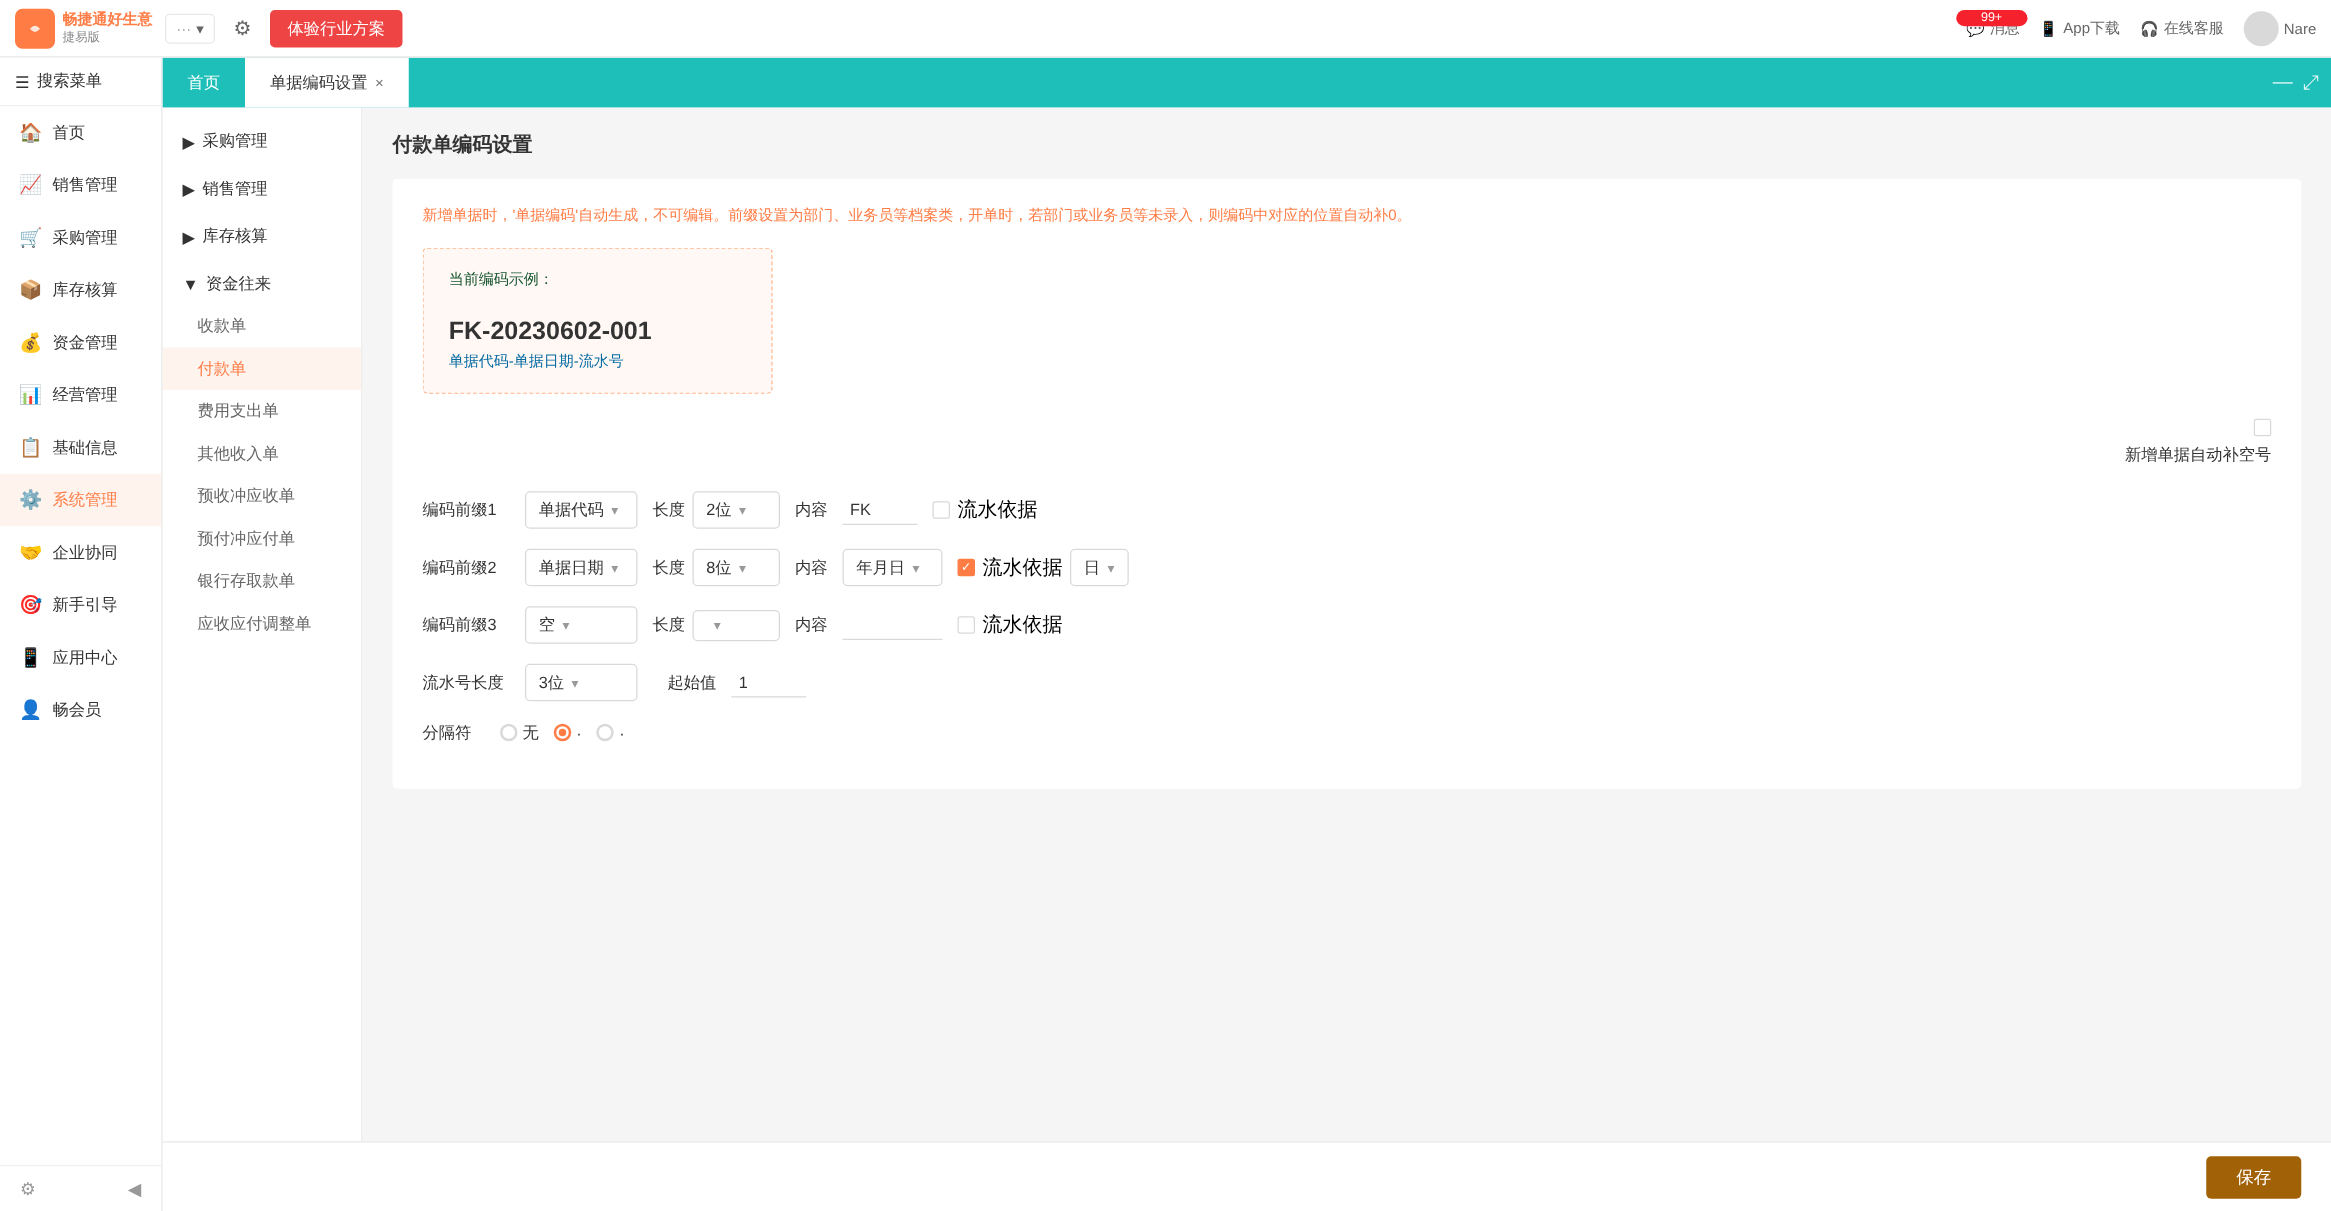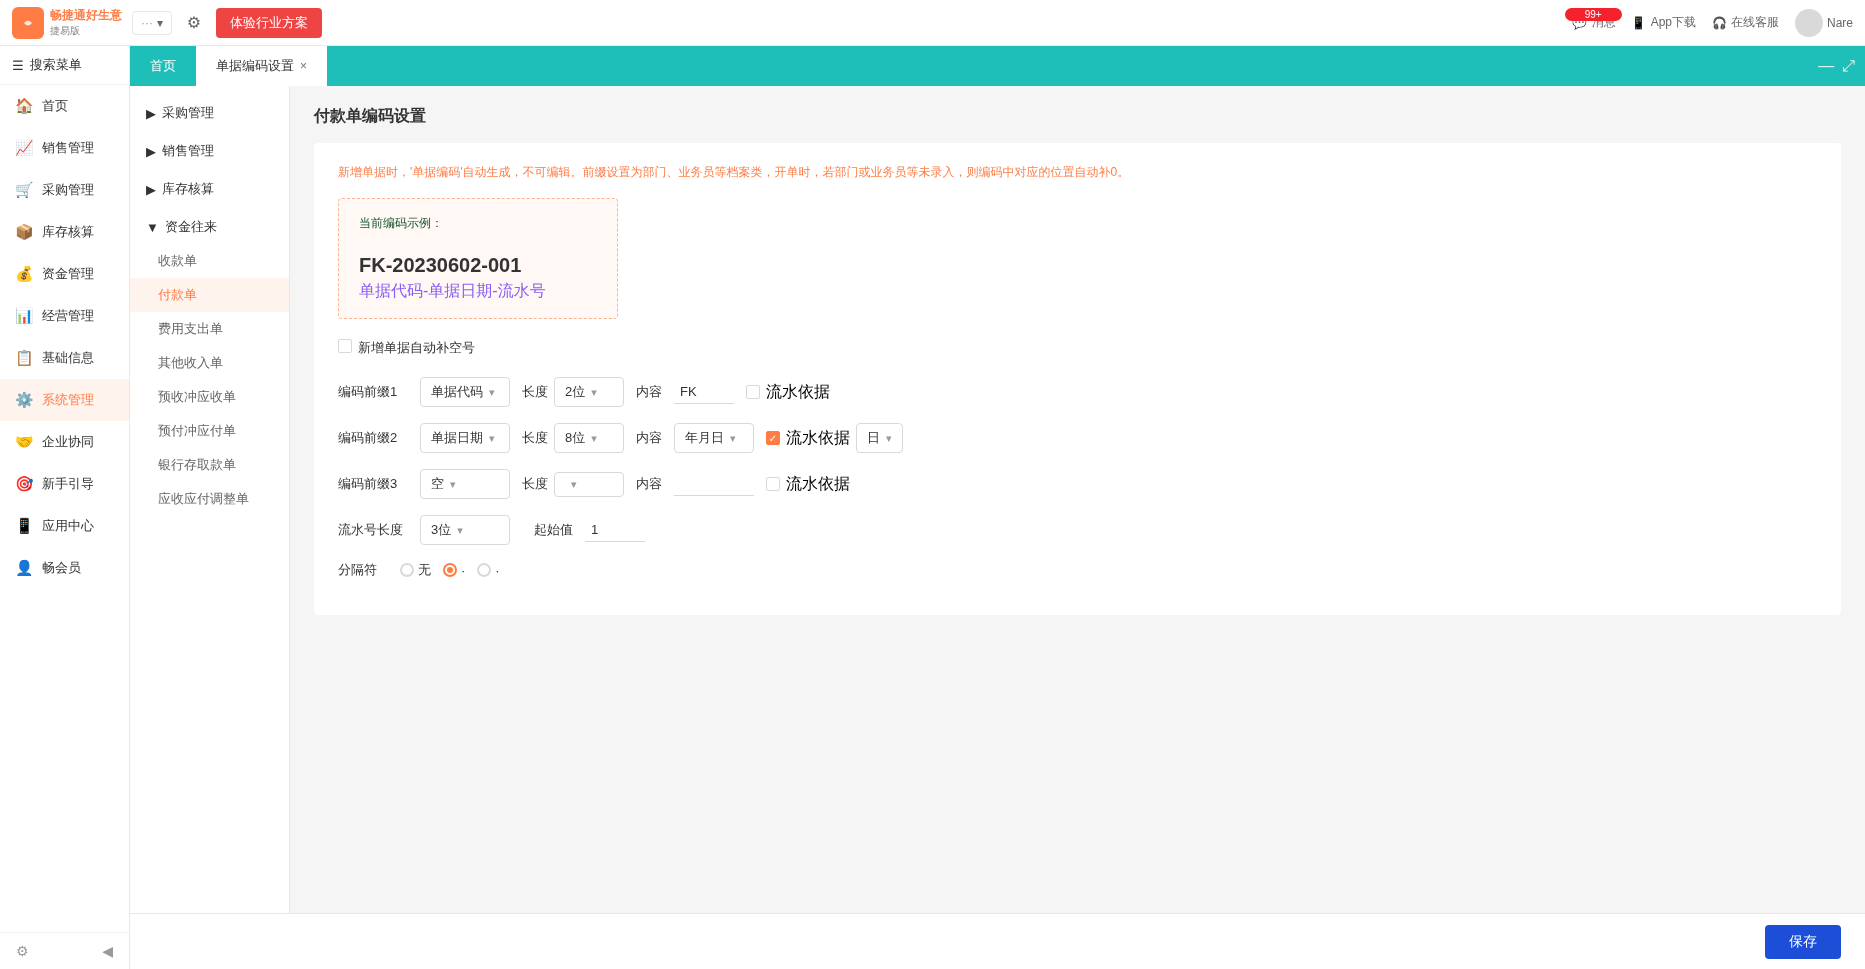--- a/index.html
+++ b/index.html
@@ -357,32 +357,33 @@
       color: #14532d;
       margin-bottom: 22px;
     }
     .code-example-value {
       font-size: 20px;
       font-weight: bold;
       color: #333;
       margin-bottom: 4px;
     }
     .code-example-desc {
-      font-size: 16px;
-      color: #8b5cf6;
+      font-size: 12px;
+      color: #0369a1;
     }
 
     
     .auto-fill-row {
       display: flex;
-      align-items: flex-start;
+      align-items: flex-end;
       gap: 6px;
       margin-bottom: 20px;
       font-size: 13px;
       color: #333;
+      flex-direction: column;
     }
     .checkbox-box {
       width: 14px;
       height: 14px;
       border: 1px solid #d9d9d9;
       border-radius: 2px;
       background: white;
       cursor: pointer;
     }
     .checkbox-box.checked {
@@ -477,21 +478,21 @@
       height: 56px;
       background: #fff;
       border-top: 1px solid #e8e8e8;
       display: flex;
       align-items: center;
       justify-content: flex-end;
       padding: 0 24px;
       flex-shrink: 0;
     }
     .save-btn {
-      background: #1d4ed8;
+      background: #a16207;
       color: white;
       border: none;
       border-radius: 4px;
       padding: 8px 24px;
       font-size: 14px;
       cursor: pointer;
     }
 
     
     .length-item {

